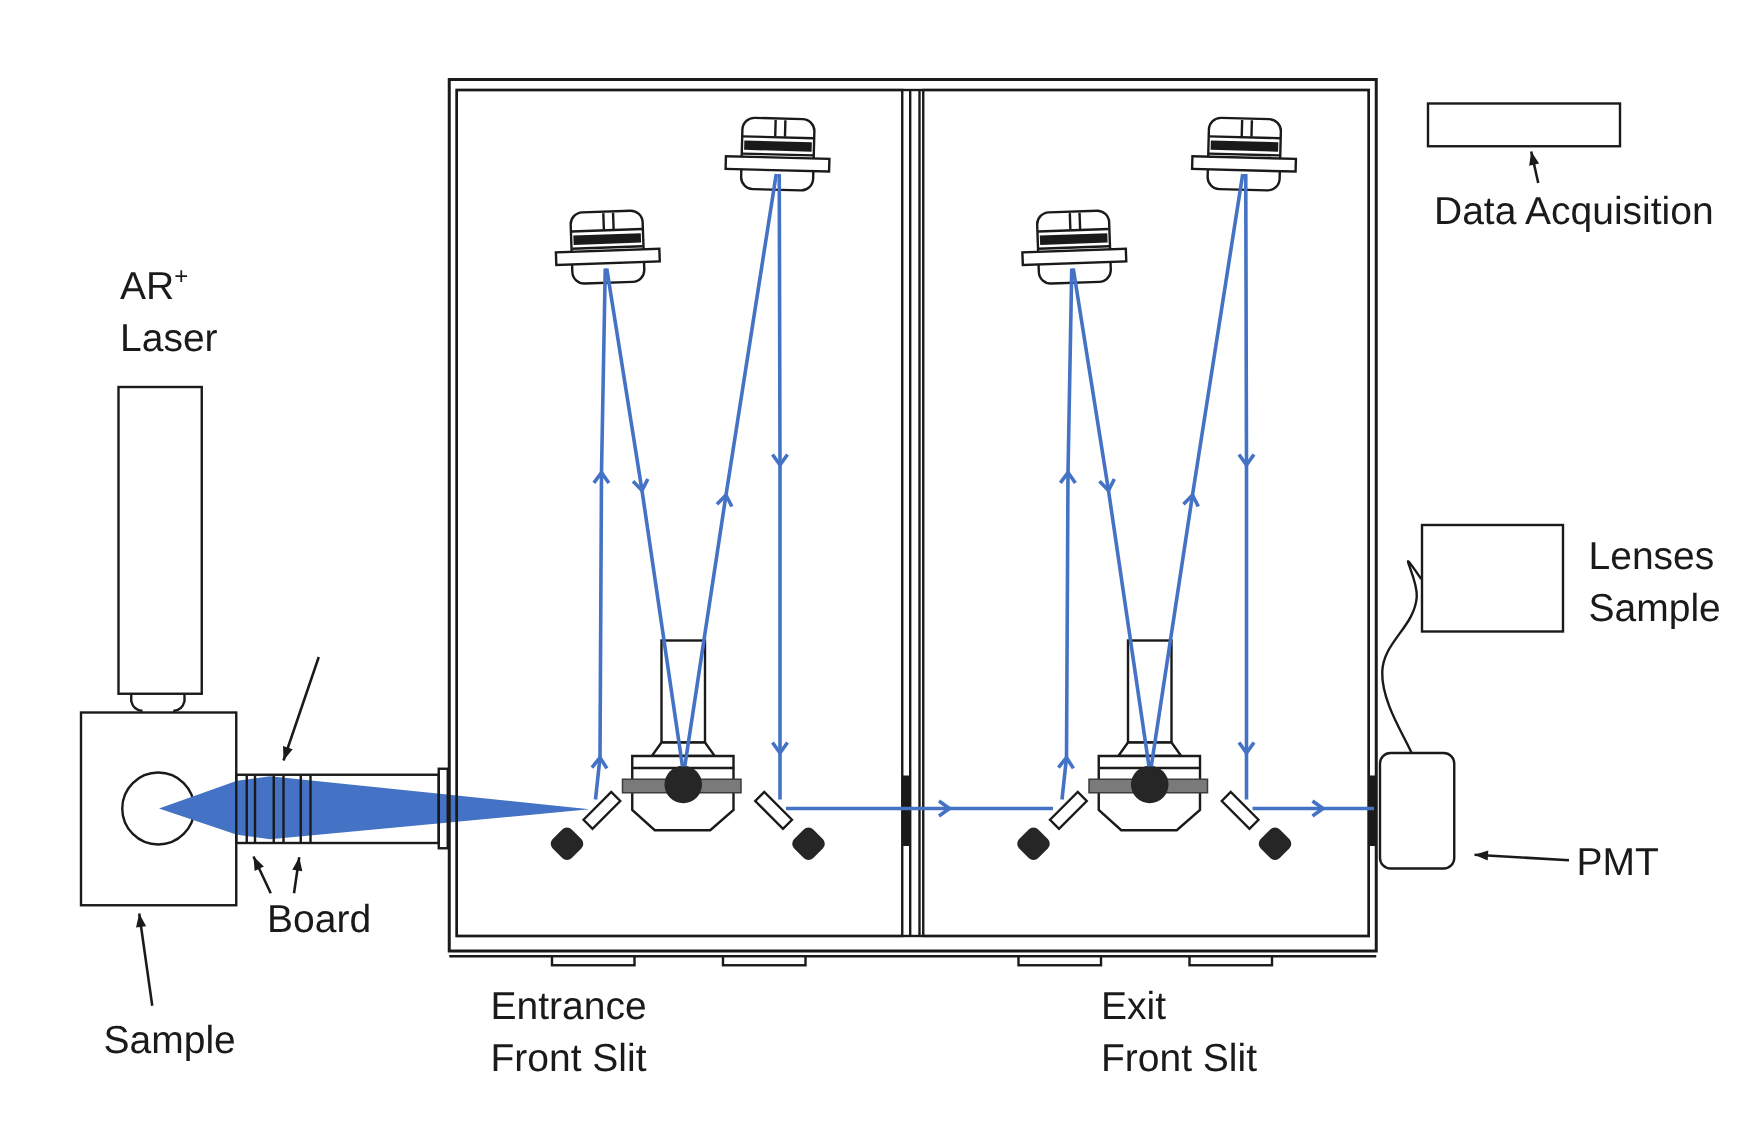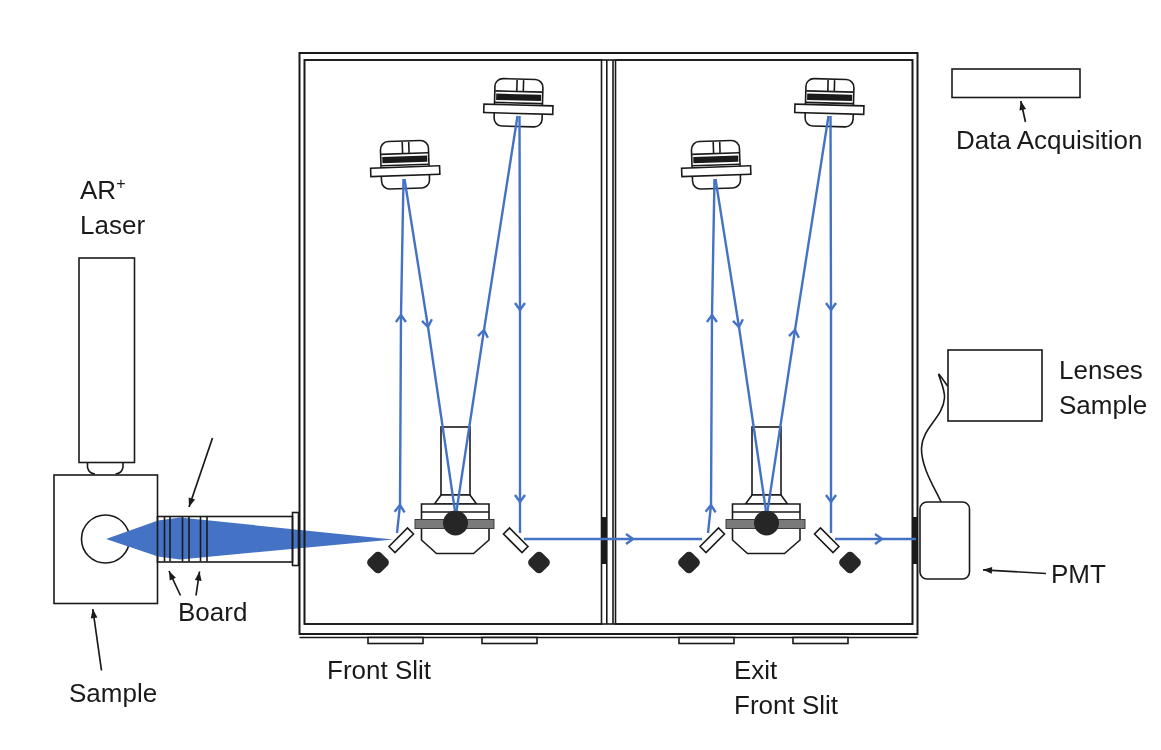--- a/index.html
+++ b/index.html
@@ -153,20 +153,21 @@
 
 <div class="lbl" style="left:178px; top:595px;">
   <div>Board</div>
 </div>
 
 <div class="lbl" style="left:69px; top:676px;">
   <div>Sample</div>
 </div>
 
 <div class="lbl" style="left:327px; top:653px;">
+  <div>Entrance</div>
   <div>Front Slit</div>
 </div>
 
 <div class="lbl" style="left:734px; top:653px;">
   <div>Exit</div>
   <div>Front Slit</div>
 </div>
 
 <div class="lbl" style="left:956px; top:123px;">
   <div>Data Acquisition</div>

